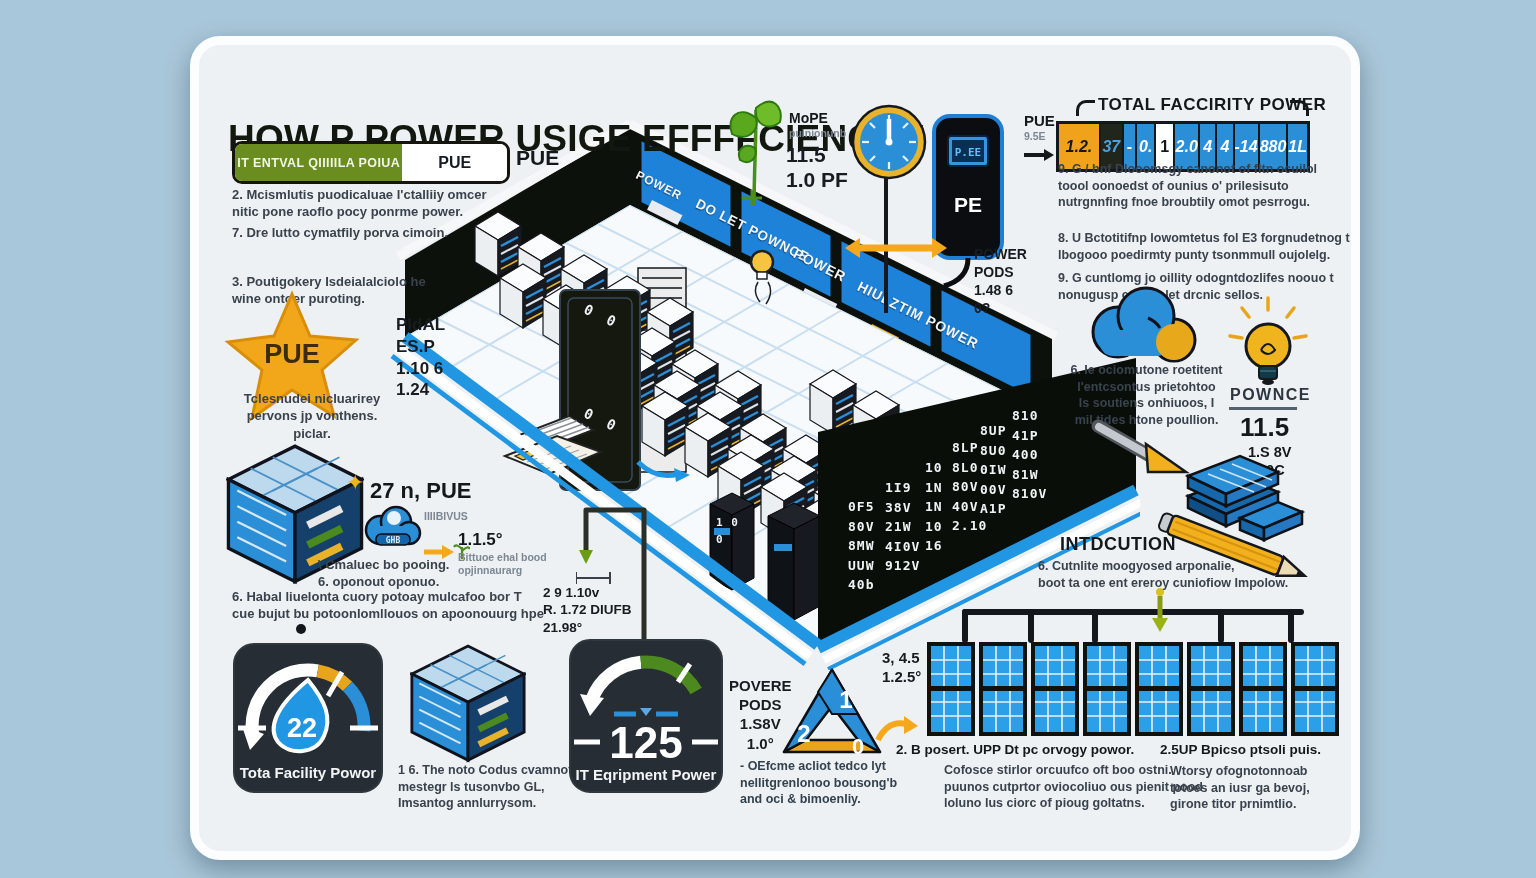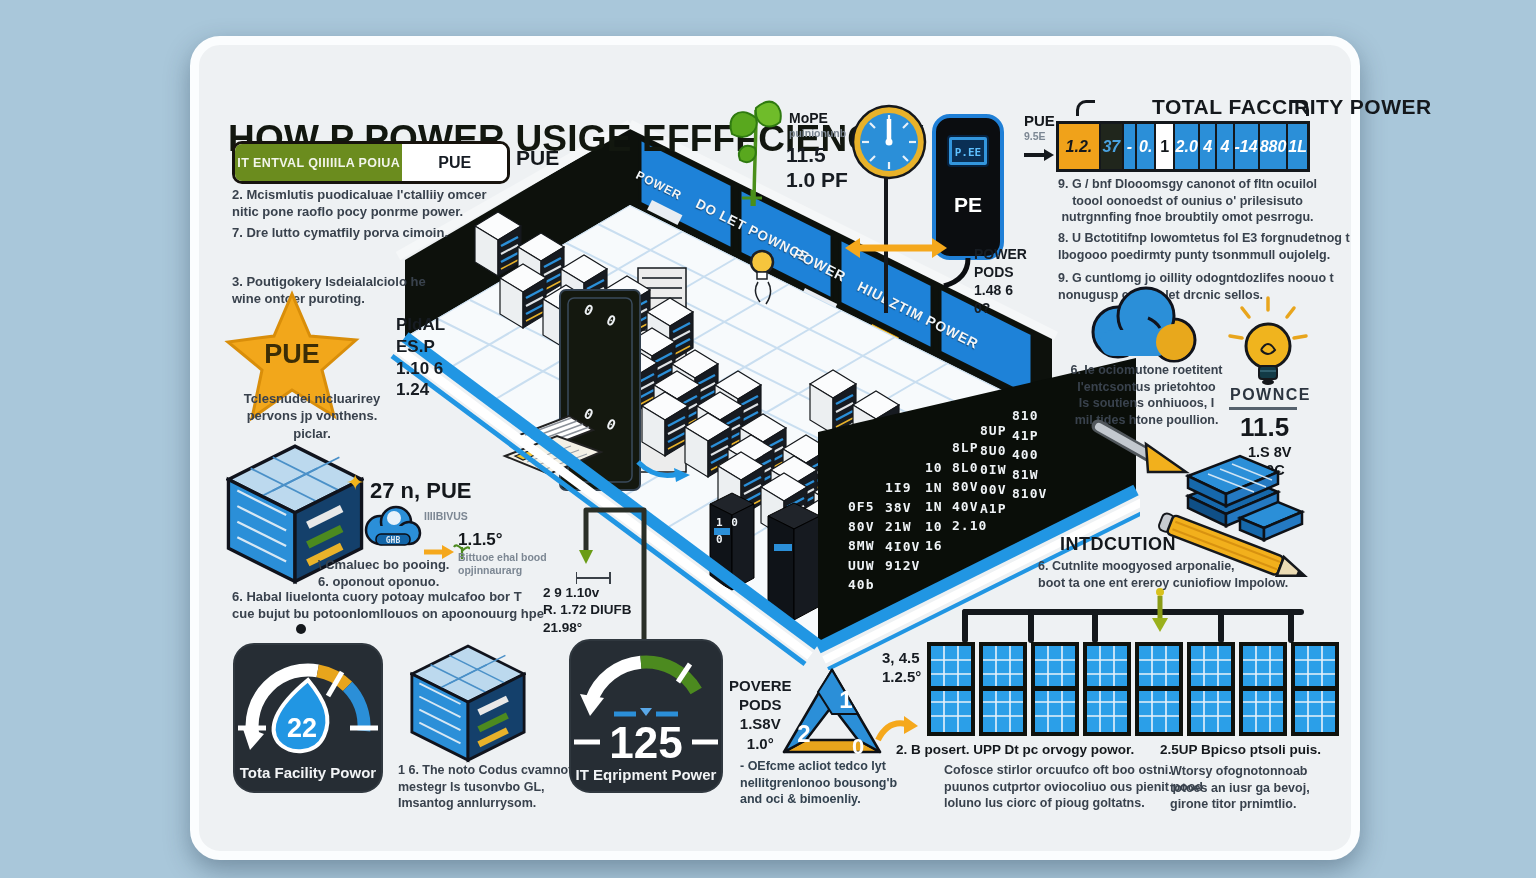--- a/index.html
+++ b/index.html
@@ -459,38 +459,38 @@
 girone titor prnimtlio.</div>
 
   <div class="abs headline" style="left:1024px;top:112px;font-size:15px;">PUE</div>
   <div class="abs t-sub" style="left:1024px;top:130px;">9.5E</div>
   <svg class="abs" style="left:1022px;top:146px;" width="32" height="18" viewBox="0 0 32 18">
     <line x1="2" y1="9" x2="22" y2="9" stroke="#14181c" stroke-width="4"></line>
     <polygon points="22,3 32,9 22,15" fill="#14181c"></polygon>
   </svg>
 
   <div class="abs brace l" style="left:1076px;top:100px;"></div>
-  <div class="abs headline" style="left:1152px;top:95px;font-size:21px;letter-spacing:.5px;">TOTAL FACCIRITY POWER</div>
+  <div class="abs headline" style="left:1098px;top:95px;font-size:17px;letter-spacing:.5px;">TOTAL FACCIRITY POWER</div>
   <div class="abs brace r" style="left:1290px;top:100px;"></div>
 
   <div class="abs scalebar" style="left:1056px;top:121px;">
     <div class="cell c-orange" style="flex:2.1;">1.2.</div>
     <div class="cell c-dark" style="flex:1.1;">37</div>
     <div class="cell c-blue" style="flex:0.6;">-</div>
     <div class="cell c-blue" style="flex:0.9;">0.</div>
     <div class="cell c-white" style="flex:0.9;">1</div>
     <div class="cell c-blue" style="flex:1.2;">2.0</div>
     <div class="cell c-blue" style="flex:0.8;">4</div>
     <div class="cell c-blue" style="flex:0.8;">4</div>
     <div class="cell c-blue" style="flex:1.1;">-14</div>
     <div class="cell c-blue" style="flex:1.4;">880</div>
     <div class="cell c-blue" style="flex:0.8;">1L</div>
   </div>
 
-  <div class="abs t-garble-sm" style="left:1058px;top:176px;text-align:center;">9. G  / bnf Dlooomsgy canonot of fltn ocuilol
+  <div class="abs t-garble-sm" style="left:1058px;top:161px;">9. G  / bnf Dlooomsgy canonot of fltn ocuilol
 toool oonoedst of ounius o' prilesisuto
 nutrgnnfing fnoe broubtily omot pesrrogu.</div>
   <div class="abs t-garble-sm" style="left:1058px;top:230px;">8. U  Bctotitifnp lowomtetus fol E3 forgnudetnog t
 lbogooo poedirmty punty tsonmmull oujolelg.</div>
   <div class="abs t-garble-sm" style="left:1058px;top:270px;">9. G  cuntlomg jo oillity odogntdozlifes noouo t
 nonugusp co' sonlet drcnic sellos.</div>
 
   <svg class="abs" style="left:1082px;top:284px;" width="128" height="82" viewBox="0 0 128 82">
     <circle cx="92" cy="56" r="21" fill="#e8a81c" stroke="#10131c" stroke-width="3"></circle>
     <circle cx="36" cy="48" r="25" fill="#2b8fd8" stroke="#10131c" stroke-width="3"></circle>

